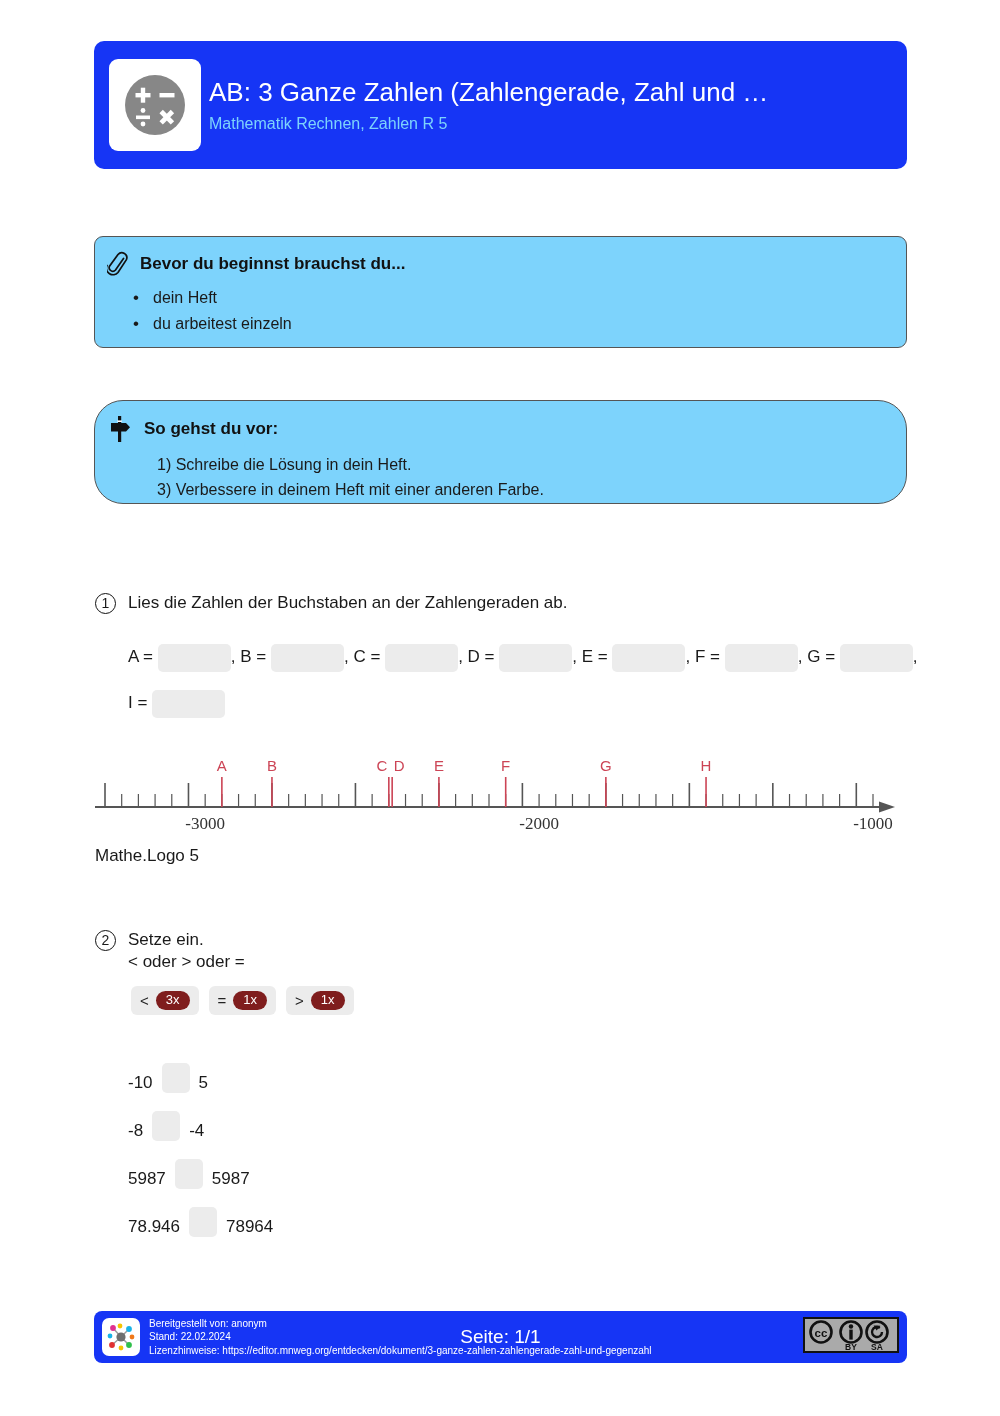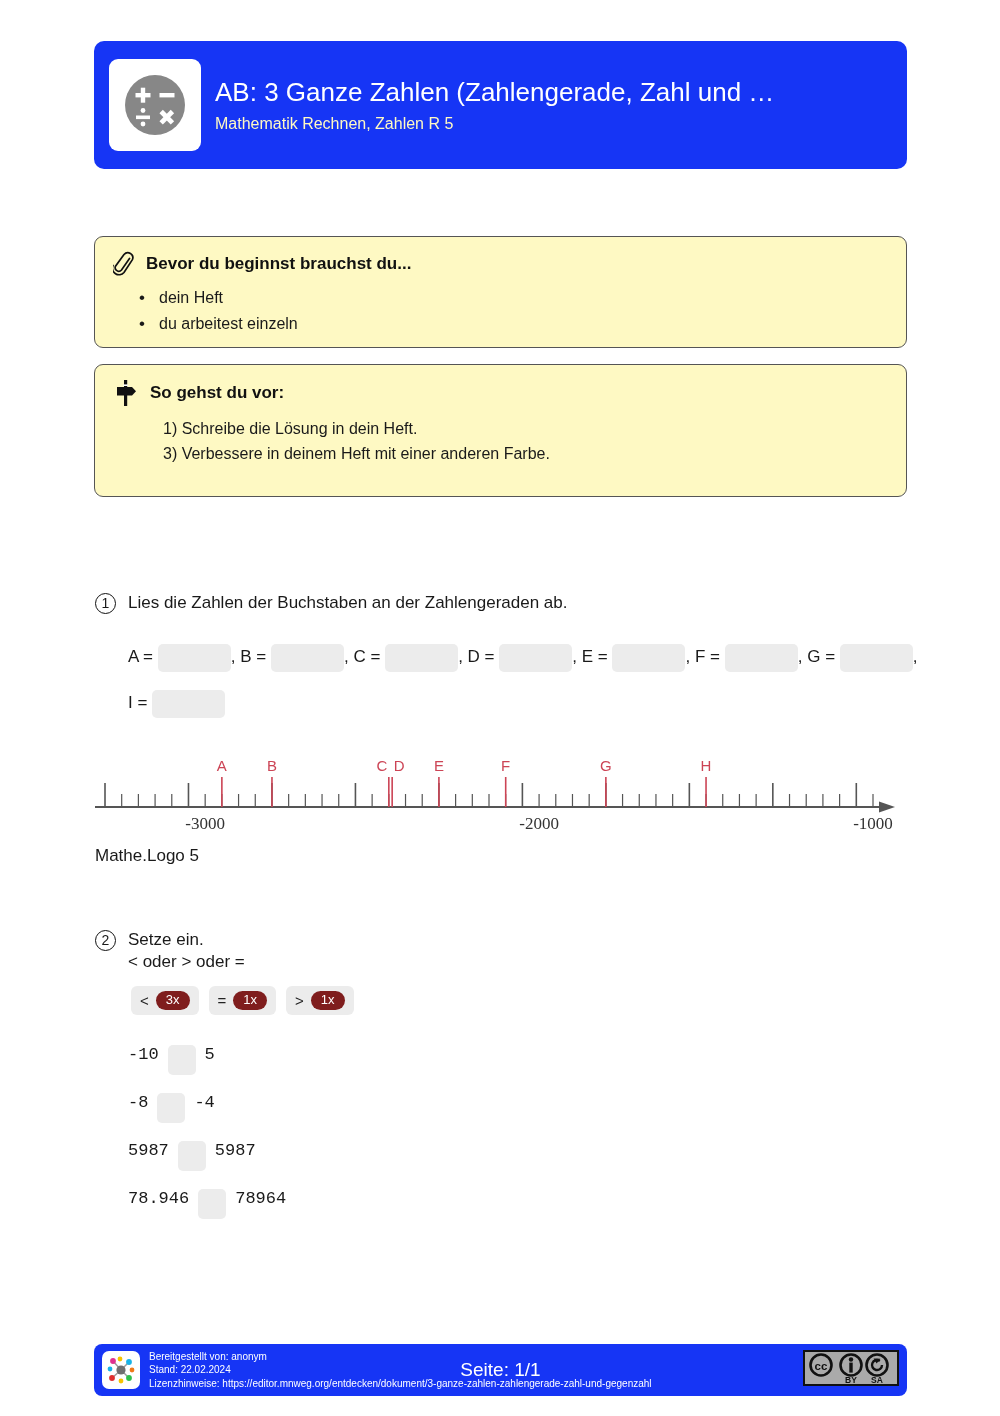--- a/index.html
+++ b/index.html
@@ -26,50 +26,50 @@
     padding-left: 15px;
   }
   .header-logo {
     width: 92px; height: 92px;
     background: #ffffff;
     border-radius: 9px;
     display: flex; align-items: center; justify-content: center;
     flex: 0 0 auto;
   }
   .header-text {
-    margin-left: 14px;
+    margin-left: 8px;
     display: flex; flex-direction: column; justify-content: center;
     overflow: hidden;
   }
   .header-title {
     color: #ffffff;
     font-size: 26px;
     line-height: 32px;
     white-space: nowrap;
   }
   .header-sub {
-    color: #fef9c3;
+    color: #7dd3fc;
     font-size: 16px;
     line-height: 22px;
     margin-top: 5px;
     white-space: nowrap;
   }
 
   
   .infobox {
     position: absolute;
     left: 94px;
     width: 813px;
-    background: #fef9c3;
+    background: #7dd3fc;
     border: 1.5px solid #555;
     border-radius: 9px;
-    padding: 14px 18px 16px 18px;
+    padding: 14px 18px 16px 12px;
   }
   #box-material { top: 236px; height: 112px; }
-  #box-steps    { top: 364px; height: 133px; }
+  #box-steps    { top: 400px; height: 104px; border-radius: 29px; }
 
   .box-head {
     display: flex;
     align-items: center;
     gap: 11px;
     font-size: 17px;
     font-weight: bold;
     color: #111;
   }
   .box-list {
@@ -177,32 +177,31 @@
     line-height: 14px;
   }
 
   #ex2-rows {
     position: absolute;
     left: 128px; top: 1045px;
     width: 400px;
   }
   .cmp-row {
     display: flex;
-    align-items: flex-start;
+    align-items: flex-end;
     gap: 9px;
     height: 48px;
     font-size: 17px;
-    font-family: Liberation Mono, monospace;
   }
   .cmp-row .val { white-space: nowrap; }
 
   
   .footer {
     position: absolute;
-    left: 94px; top: 1344px;
+    left: 94px; top: 1311px;
     width: 813px; height: 52px;
     background: #1635f5;
     border-radius: 8px;
     display: flex;
     align-items: center;
     padding: 0 8px;
   }
   .footer-logo {
     width: 38px; height: 38px;
     background: #ffffff;

